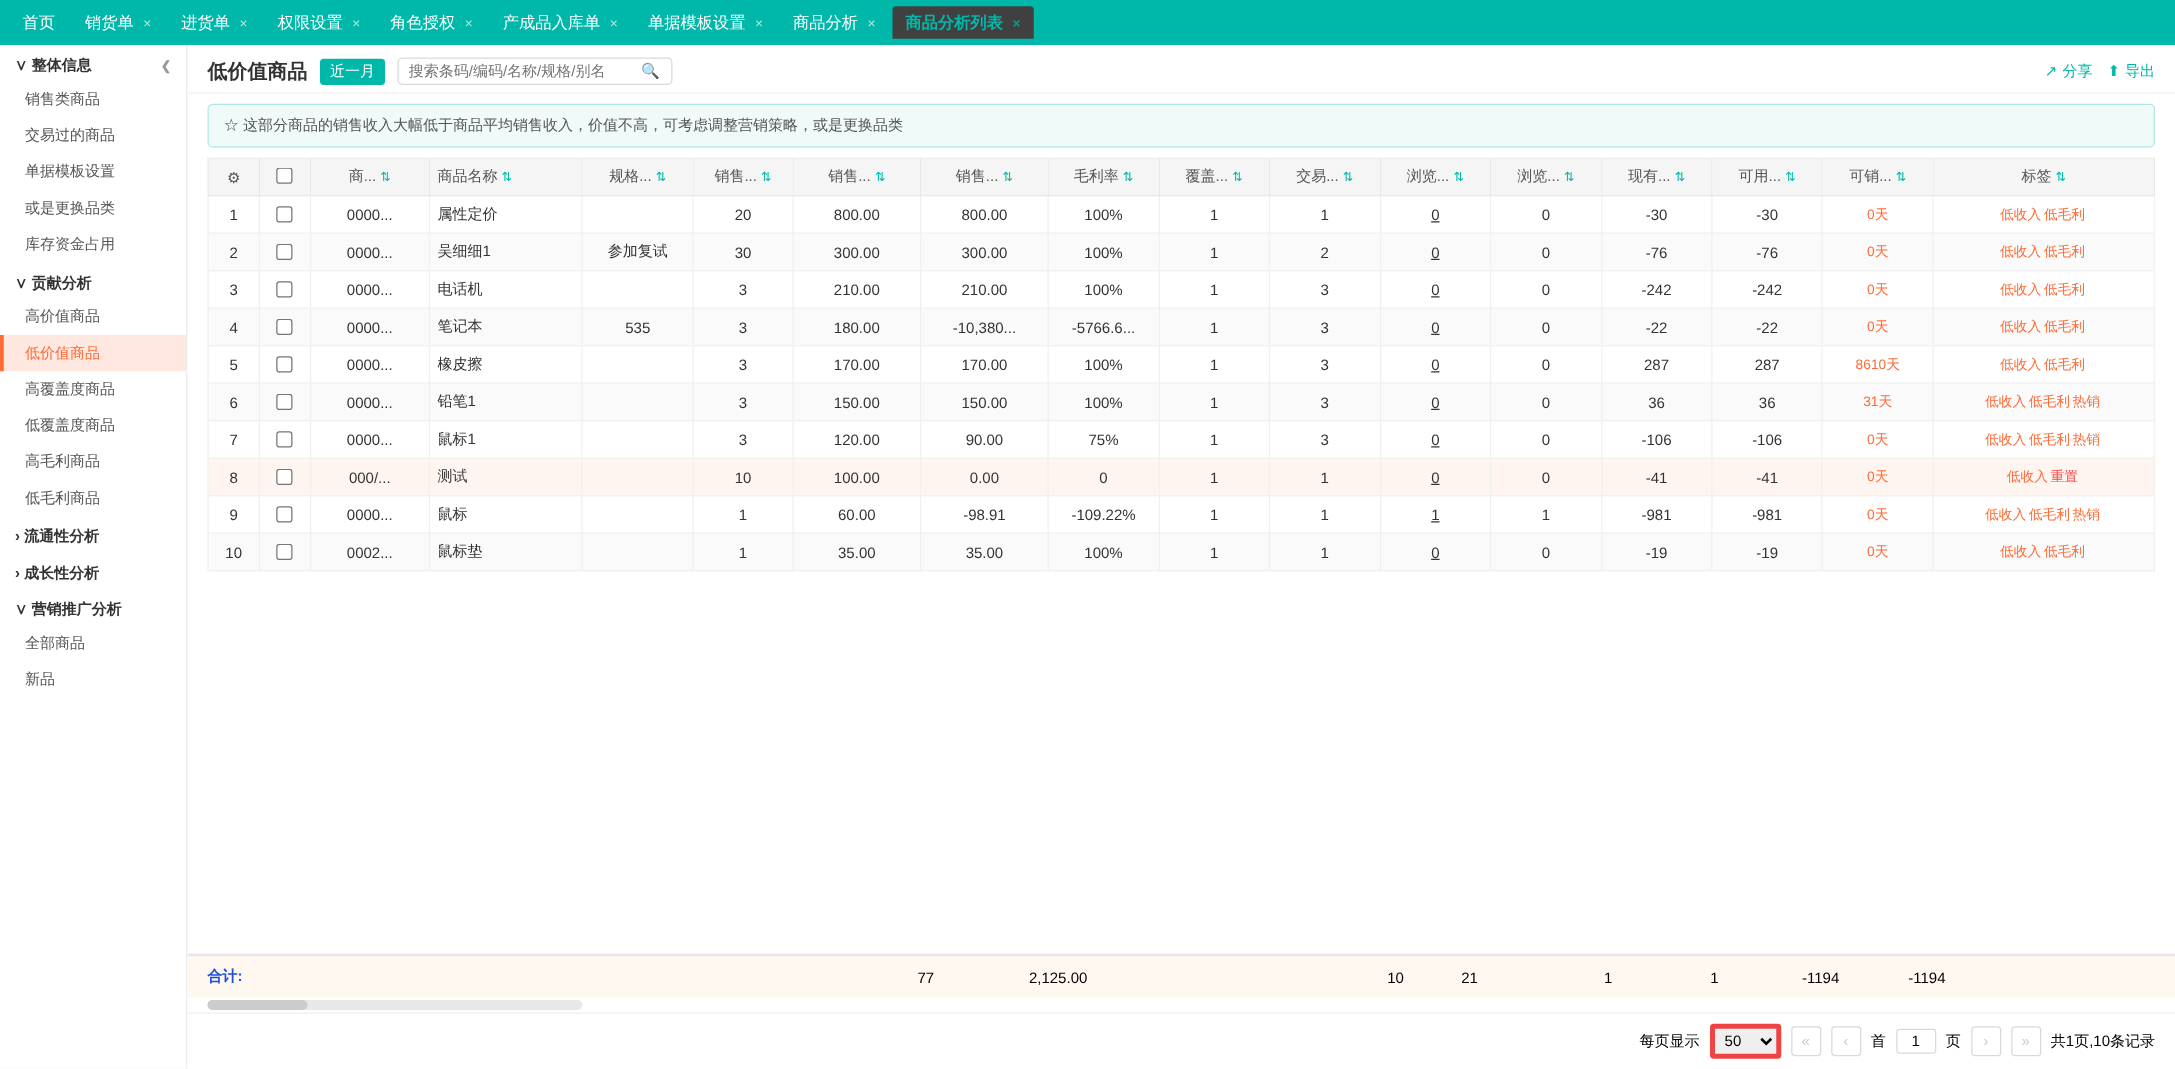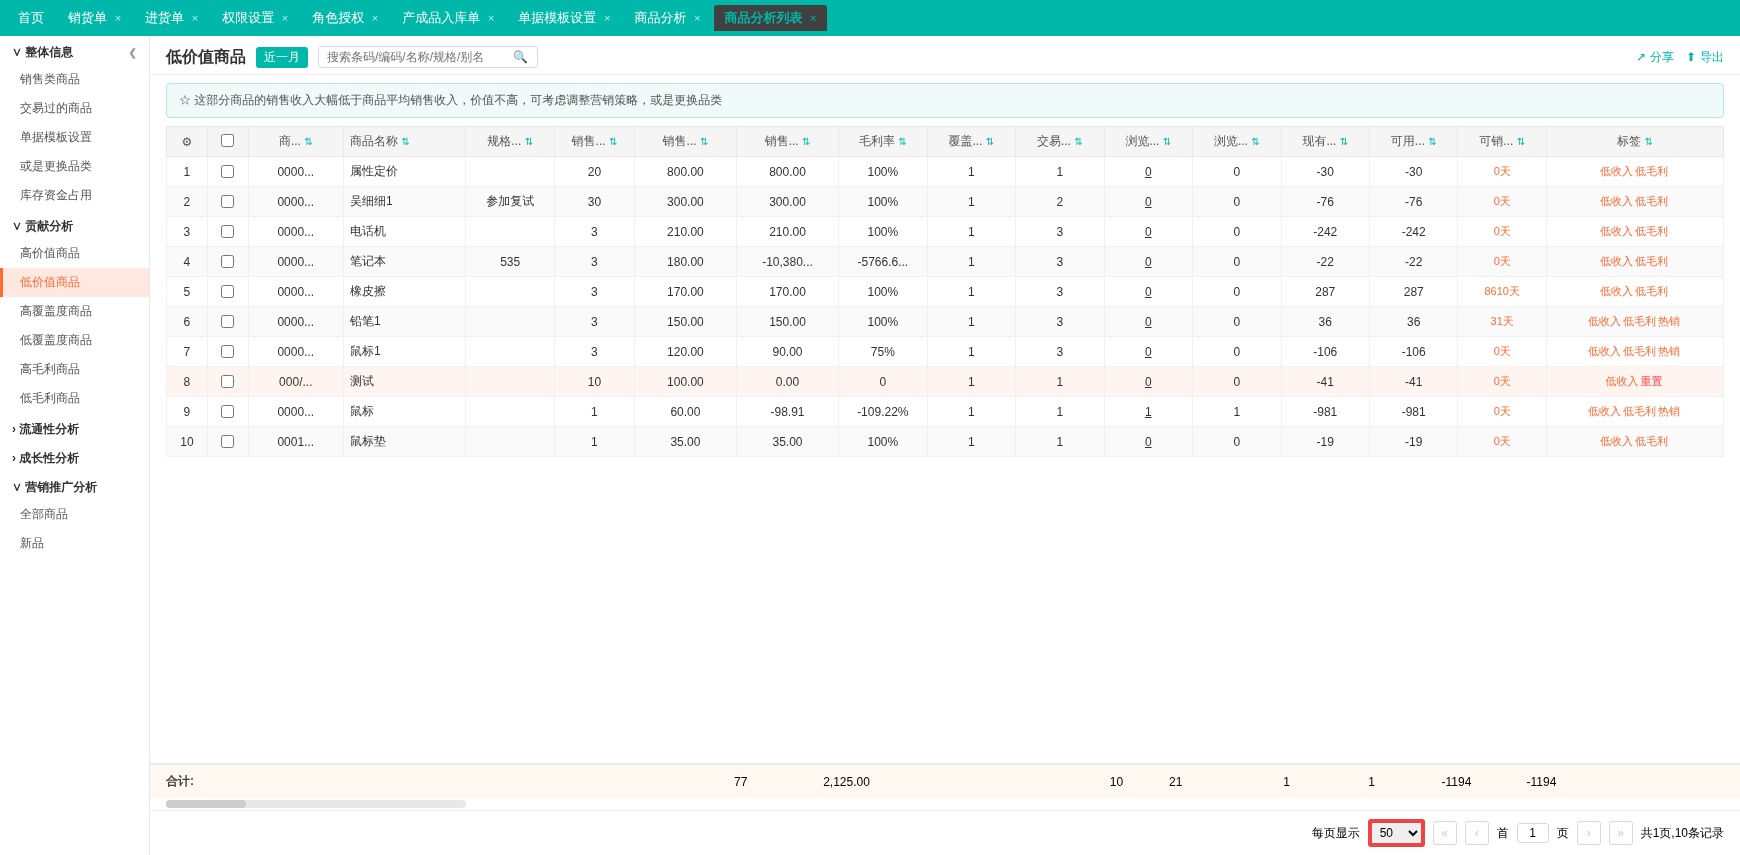--- a/index.html
+++ b/index.html
@@ -185,21 +185,21 @@
 
     
     .table-footer {
       border-top: 2px solid #e8e8e8;
       padding: 8px 16px;
       background: #fff8f0;
       display: flex;
       align-items: center;
       gap: 20px;
     }
-    .footer-total { font-weight: bold; color: #404040; }
+    .footer-total { font-weight: bold; color: #1d4ed8; }
 
     .pagination-bar {
       padding: 8px 16px;
       display: flex;
       align-items: center;
       justify-content: flex-end;
       gap: 8px;
       border-top: 1px solid #f0f0f0;
       background: #fff;
     }
@@ -558,21 +558,21 @@
       <td class="tag-orange">0天</td>
       <td><span class="tag-orange" style="margin-right:2px;">低收入</span><span class="tag-orange" style="margin-right:2px;">低毛利</span><span class="tag-orange" style="margin-right:2px;">热销</span></td>
     </tr>
             <tr>
       <td>10</td>
       <td>
                 <div class="checkbox-cell">
                   <input type="checkbox" style="">
                 </div>
               </td>
-      <td>0001...</td>
+      <td>0002...</td>
       <td class="col-name">鼠标垫</td>
       <td></td>
       <td>1</td>
       <td>35.00</td>
       <td>35.00</td>
       <td>100%</td>
       <td>1</td>
       <td>1</td>
       <td><span class="underline">0</span></td>
       <td>0</td>

